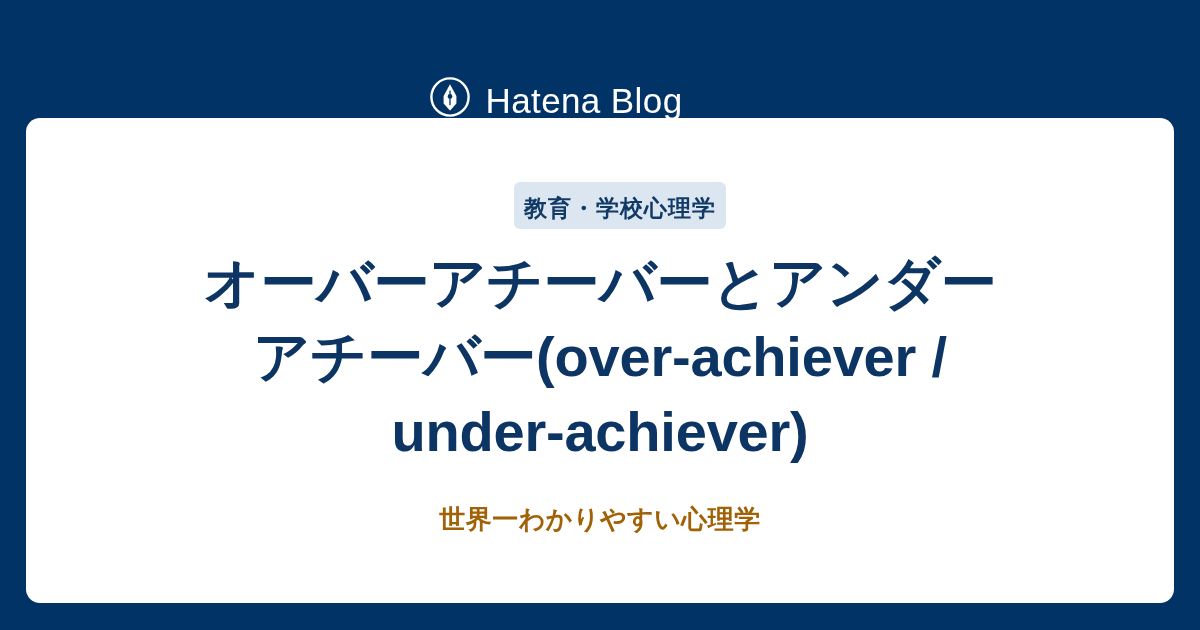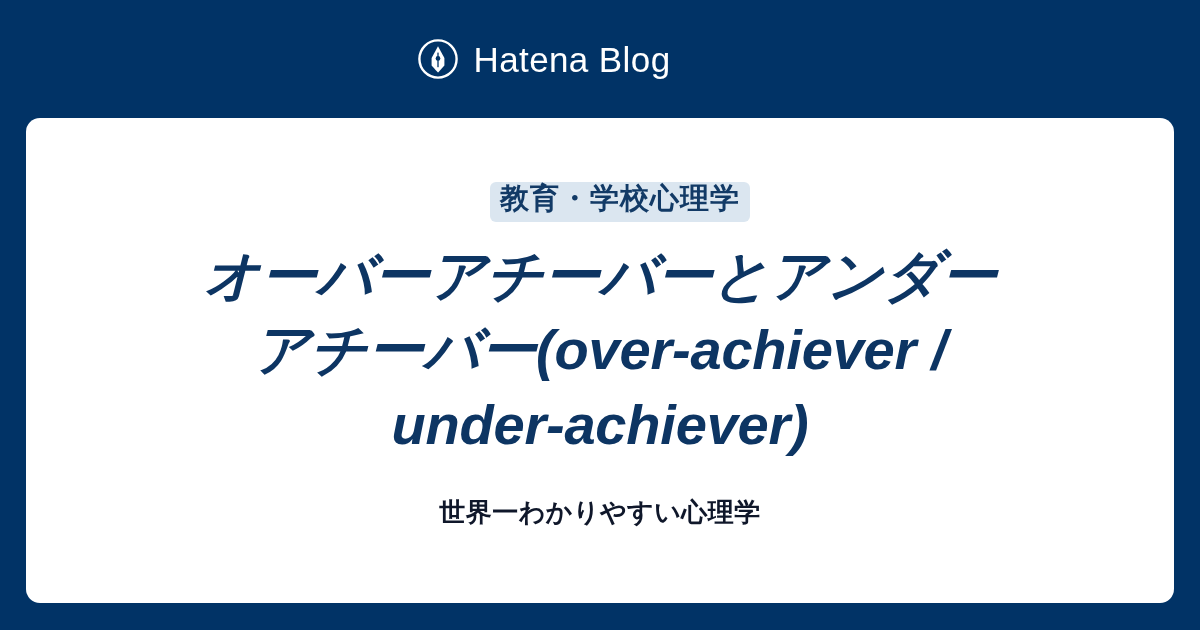--- a/index.html
+++ b/index.html
@@ -20,25 +20,25 @@
     width: 1200px;
     height: 630px;
     background: #013366;
     box-sizing: border-box;
   }
 
   
   .brand {
     position: absolute;
     top: 0;
-    left: 0;
+    left: 12px;
     width: 1088px;
     height: 118px;
     display: flex;
-    align-items: center;
+    align-items: flex-end;
     justify-content: center;
     gap: 14px;
   }
   .brand-logo {
     width: 42px;
     height: 42px;
     flex: 0 0 42px;
     display: block;
   }
   .brand-name {
@@ -75,24 +75,24 @@
     flex-direction: row;
     align-items: center;
     justify-content: center;
     gap: 13px;
     flex-wrap: wrap;
     max-width: 1000px;
   }
   .tag {
     background: #dbe6f0;
     color: #123a66;
-    font-size: 29px;
+    font-size: 23px;
     font-weight: 700;
     line-height: 1;
-    padding: 2px 10px 9px 10px;
+    padding: 15px 10px 9px 10px;
     border-radius: 6px;
     white-space: nowrap;
     letter-spacing: 0px;
     margin-left: 40px;
   }
   .tag.tag-ja {
     letter-spacing: 1px;
   }
 
   
@@ -100,28 +100,27 @@
     margin: 0;
     margin-top: 17px;
     color: #0d3563;
     font-size: 56px;
     font-weight: 700;
     line-height: 1.33;
     text-align: center;
     letter-spacing: -0.2px;
     max-width: 820px;
     word-break: break-word;
-    font-style: italic;
   }
 
   
   .blog-name {
     margin: 0;
     margin-top: 32px;
-    color: #0f172a;
+    color: #a16207;
     font-size: 26px;
     font-weight: 700;
     line-height: 1.4;
     text-align: center;
     letter-spacing: 0.5px;
   }
 </style>
 </head>
 <body>
 

